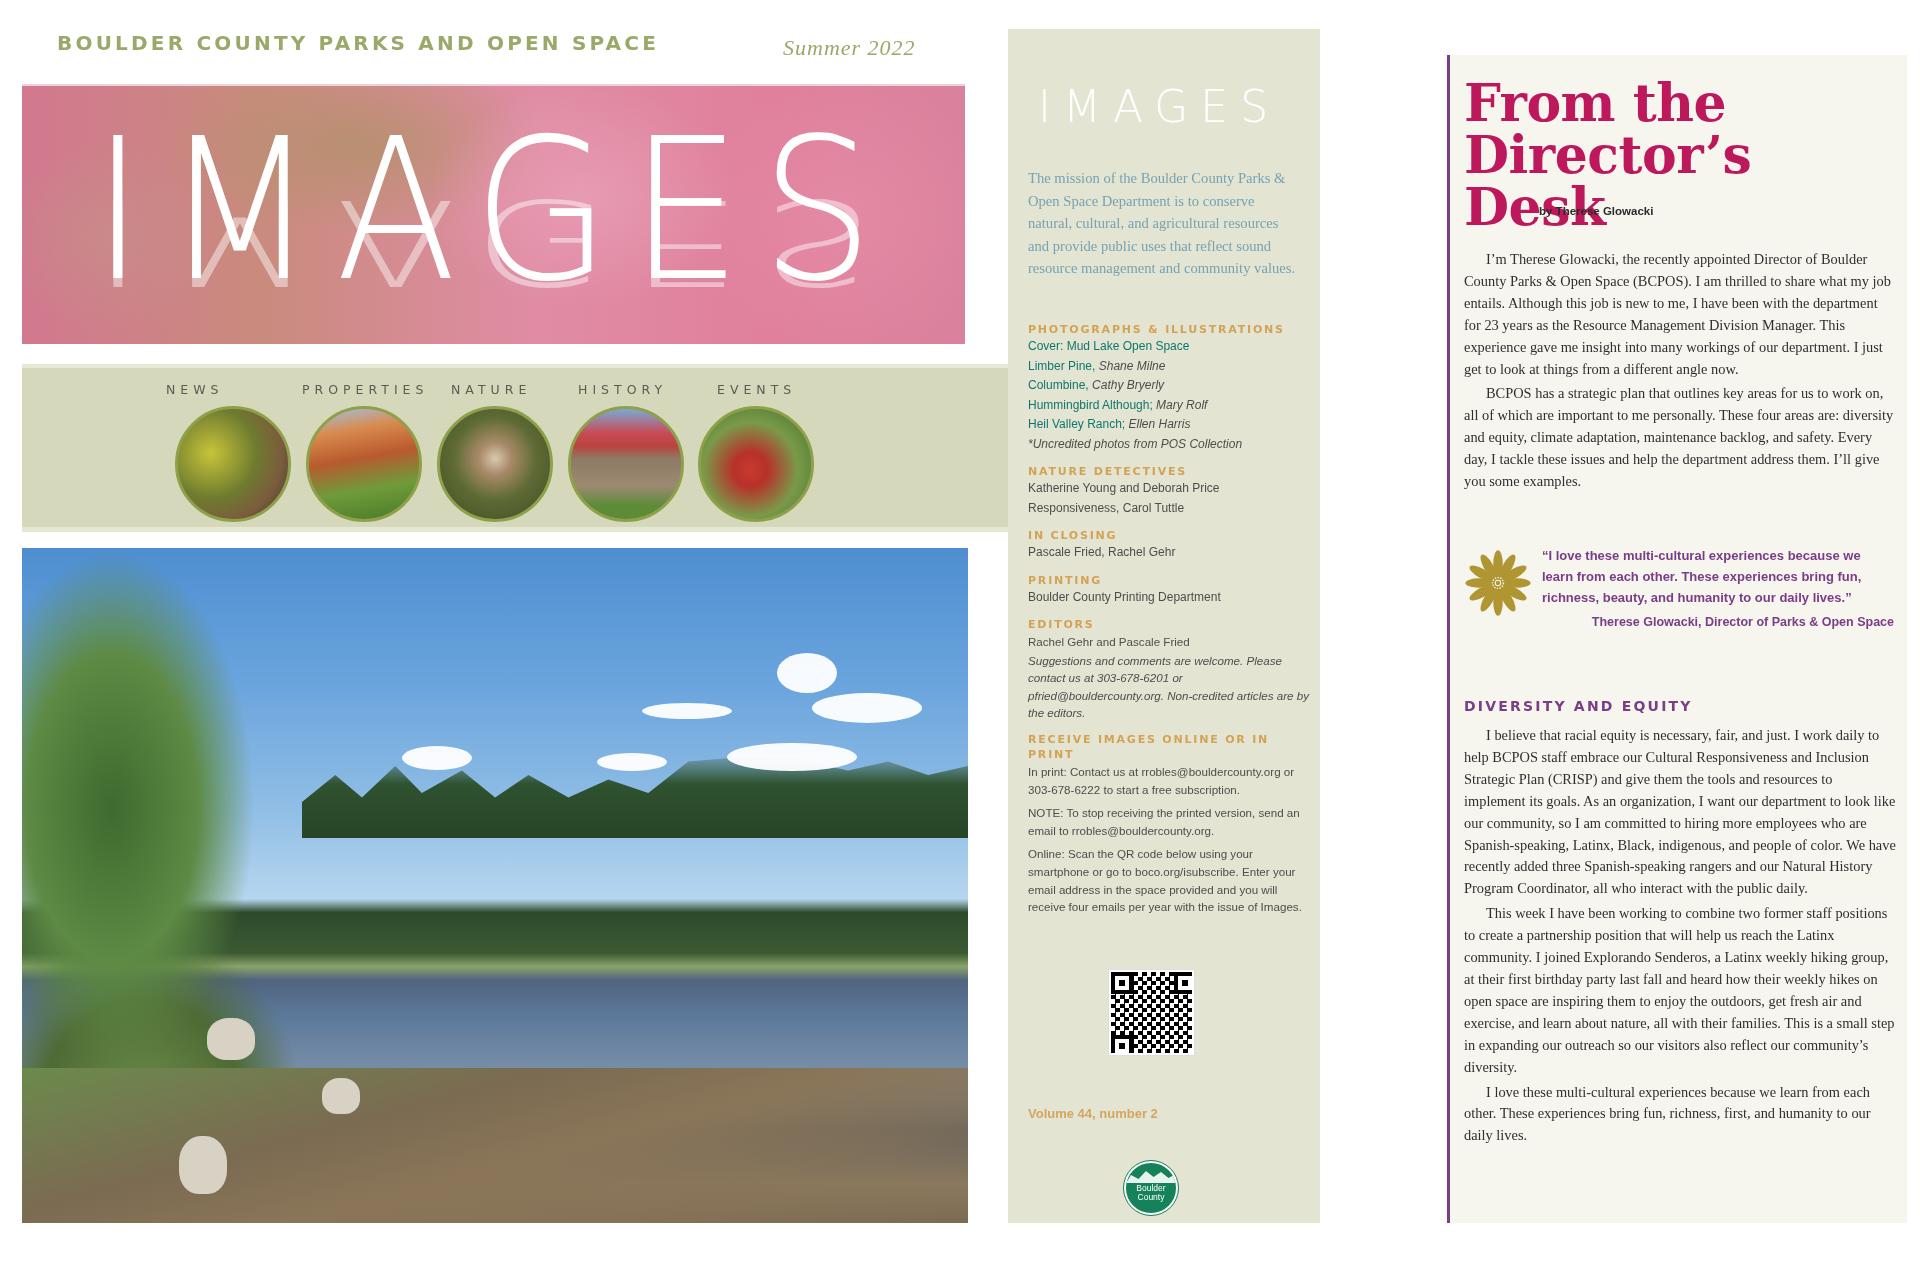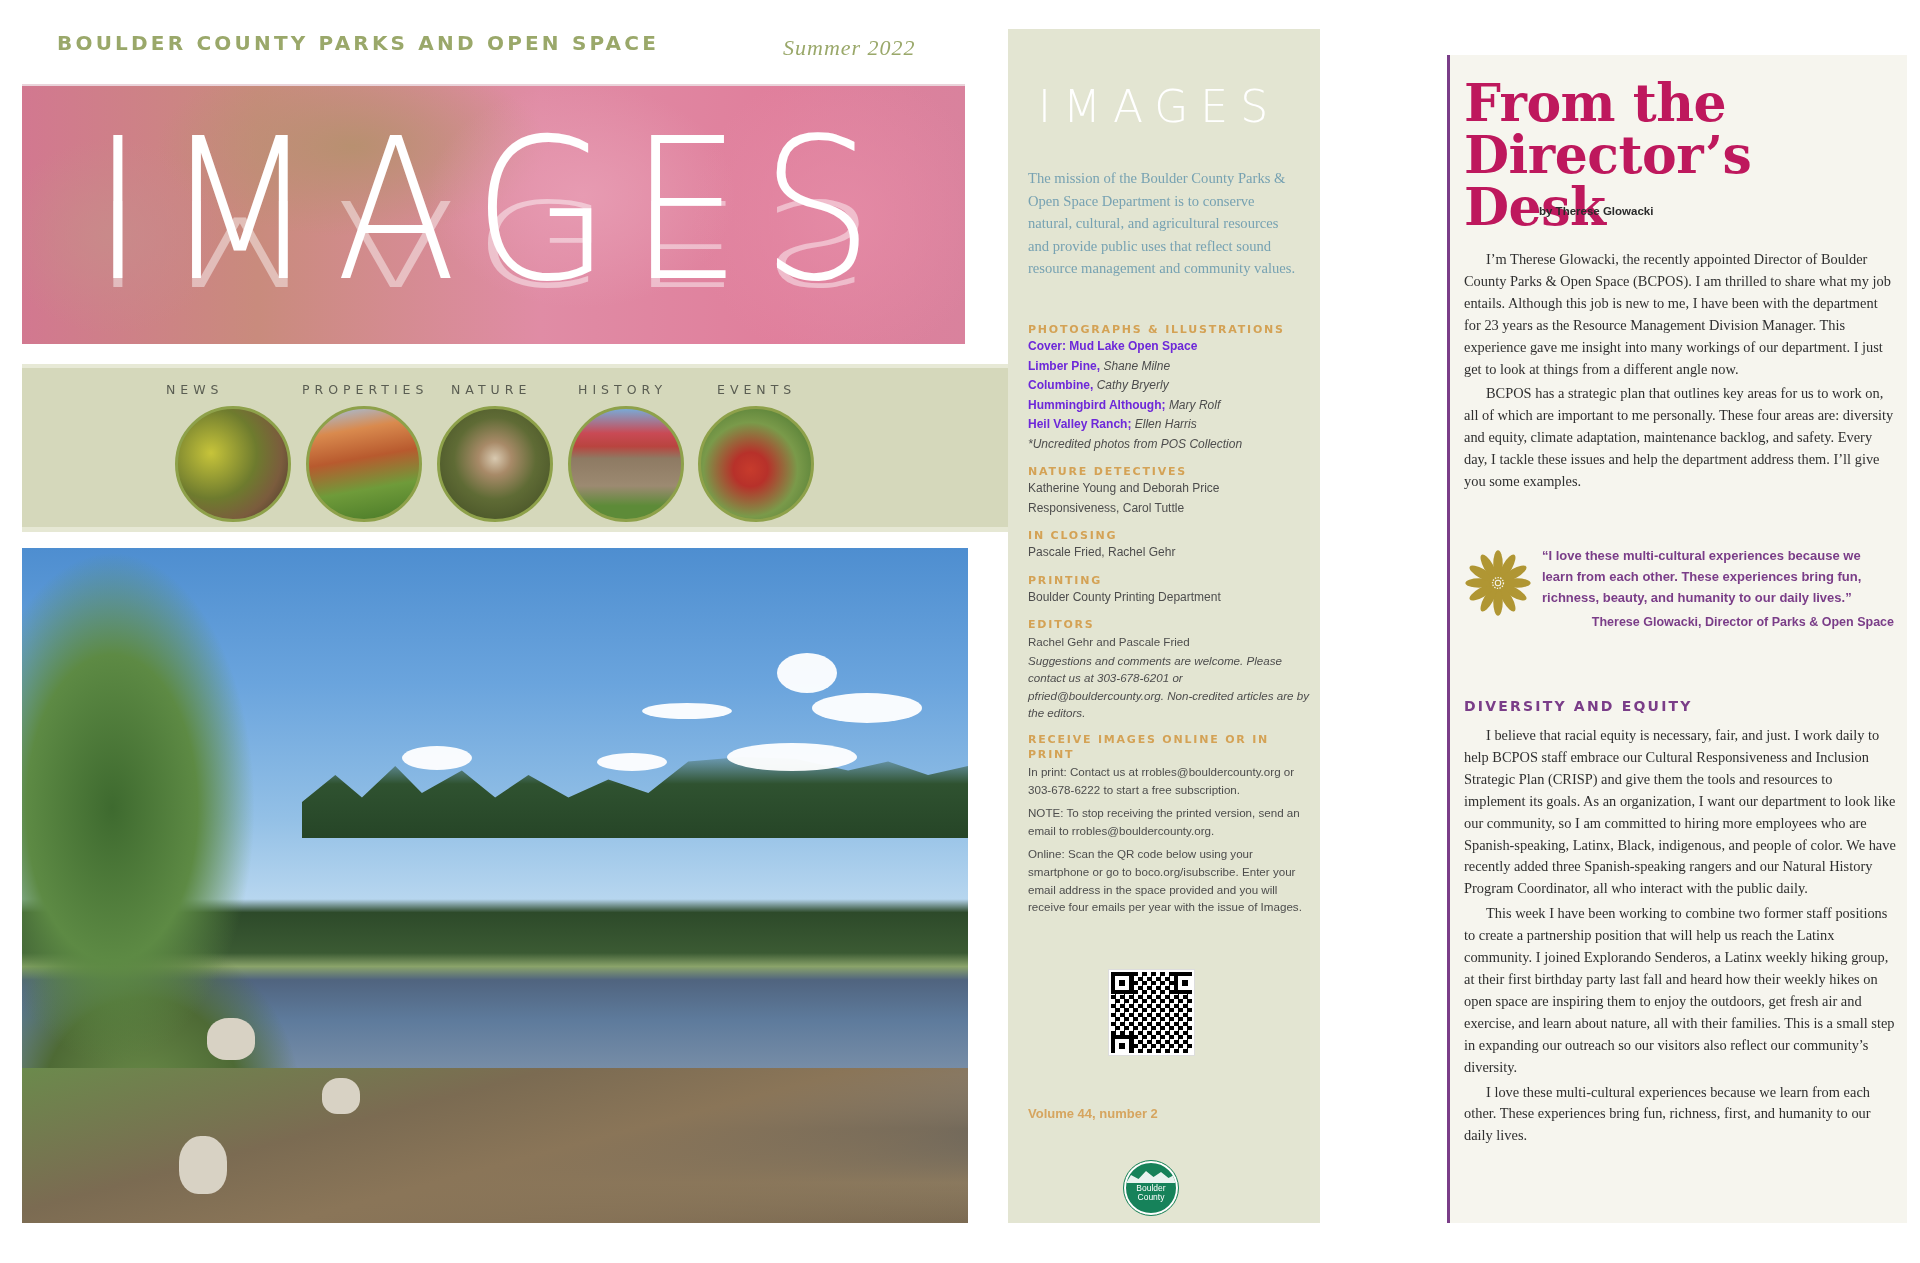--- a/index.html
+++ b/index.html
@@ -98,21 +98,21 @@
     font-family: "Liberation Serif", serif; font-size: 14.6px; line-height: 22.6px;
     color: #77a2b2;
   }
   .credits { position: absolute; left: 20px; top: 293px; width: 282px; }
   .credit-head {
     font-family: "DejaVu Sans", sans-serif; font-weight: bold;
     font-size: 11px; letter-spacing: 1.8px; color: #d4a255; margin-top: 10px; line-height: 15px;
   }
   .credit-head:first-child { margin-top: 0; }
   .credit-line { font-size: 12px; line-height: 19.5px; color: #4d4d4d; }
-  .credit-line b { font-weight: bold; color: #6d28d9; }
+  .credit-line b { font-weight: normal; color: #0f766e; }
   .credit-line i { font-style: italic; }
   .credit-para { font-size: 11.6px; line-height: 17.6px; color: #4d4d4d; margin-top: 1px; }
   .credit-para.gap { margin-top: 6px; }
   .qr {
     position: absolute; left: 101px; top: 941px; width: 85px; height: 85px;
     background:
       linear-gradient(#000,#000) 0 0/22px 22px no-repeat,
       linear-gradient(#000,#000) 63px 0/22px 22px no-repeat,
       linear-gradient(#000,#000) 0 63px/22px 22px no-repeat,
       repeating-conic-gradient(#000 0 25%, #fff 0 50%) 0 0/9px 9px;

